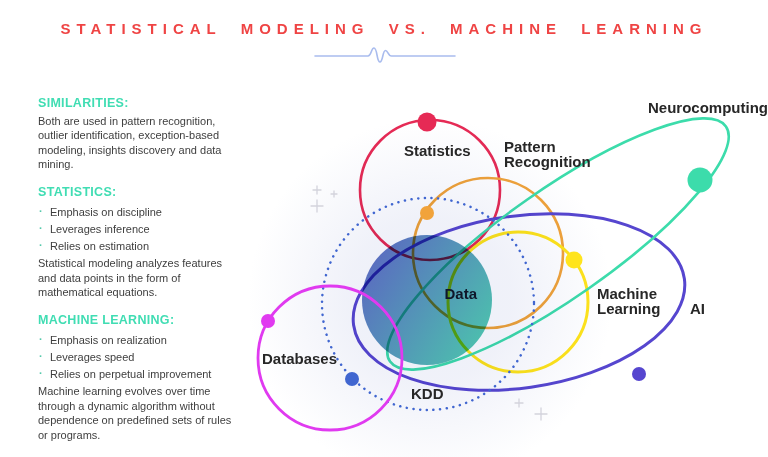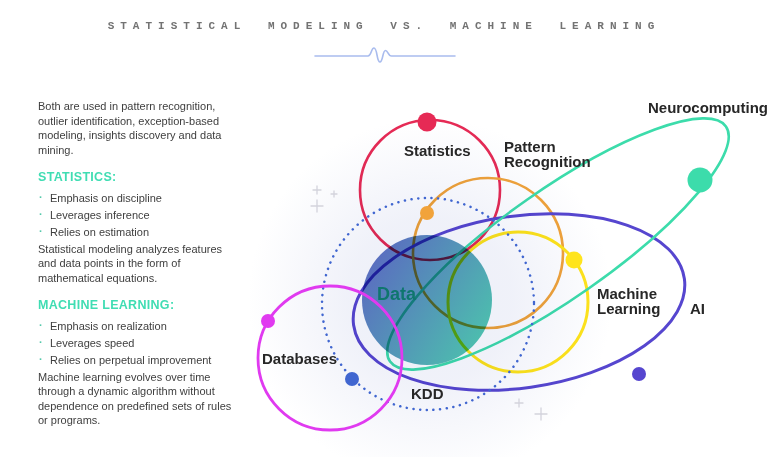--- a/index.html
+++ b/index.html
@@ -4,22 +4,22 @@
 <style>
   html,body{margin:0;padding:0;}
   body{
     width:768px;height:457px;position:relative;overflow:hidden;
     background:#ffffff;
     font-family:"Liberation Sans", sans-serif;
     -webkit-font-smoothing:antialiased;
   }
   .title{
     position:absolute;top:20px;left:0;width:768px;text-align:center;
-    font-size:11px;font-weight:700;color:#737373;
-    letter-spacing:6px;word-spacing:9px;white-space:nowrap;font-family:Liberation Mono, monospace;
+    font-size:15px;font-weight:700;color:#ef4444;
+    letter-spacing:6px;word-spacing:9px;white-space:nowrap;
   }
   .divider{position:absolute;left:312px;top:45px;width:146px;height:22px;}
   .left-panel{
     position:absolute;left:38px;top:96px;width:198px;
     font-size:11px;line-height:14.5px;color:#3e3e3e;
   }
   .sec-heading{
     font-size:12.5px;font-weight:700;color:#40ddb3;letter-spacing:.3px;
     margin:0;
   }
@@ -32,34 +32,35 @@
   }
   ul.bullets li .b{
     position:absolute;left:1px;top:-1px;color:#55c9ab;font-weight:700;
   }
   .diagram-svg{position:absolute;left:0;top:0;}
   .dlabel{
     position:absolute;font-size:15px;font-weight:700;color:#272727;
     line-height:14.5px;white-space:nowrap;
   }
   .dm-label{
-    position:absolute;left:377px;top:286px;width:100px;text-align:left;
-    font-size:18px;font-weight:700;color:#0f766e;line-height:16px;
+    position:absolute;left:377px;top:286px;width:100px;text-align:right;
+    font-size:15px;font-weight:700;color:#0f172a;line-height:16px;
   }
 </style>
 </head>
 <body>
 
 <div class="title">STATISTICAL MODELING VS. MACHINE LEARNING</div>
 
 <svg class="divider" viewBox="0 0 146 22">
   <path d="M3 11 L56 11 C59.5 11 59 3 62 3 C65.5 3 64.5 17 68 17 C71 17 70.5 5.5 73.5 5.5 C76 5.5 76 11 79.5 11 L143 11" fill="none" stroke-width="1.6" stroke-linecap="round" stroke-linejoin="round" stroke="#a9bcee"></path>
 </svg>
 
 <div class="left-panel">
+  <div class="sec-heading">SIMILARITIES:</div>
   <p>Both are used in pattern recognition, outlier identification, exception-based modeling, insights discovery and data mining.</p>
 
   <div class="sec-heading mt">STATISTICS:</div>
   <ul class="bullets">
     <li><span class="b">·</span><span>Emphasis on discipline</span></li>
     <li><span class="b">·</span><span>Leverages inference</span></li>
     <li><span class="b">·</span><span>Relies on estimation</span></li>
   </ul>
   <p class="para-gap">Statistical modeling analyzes features and data points in the form of mathematical equations.</p>
 

